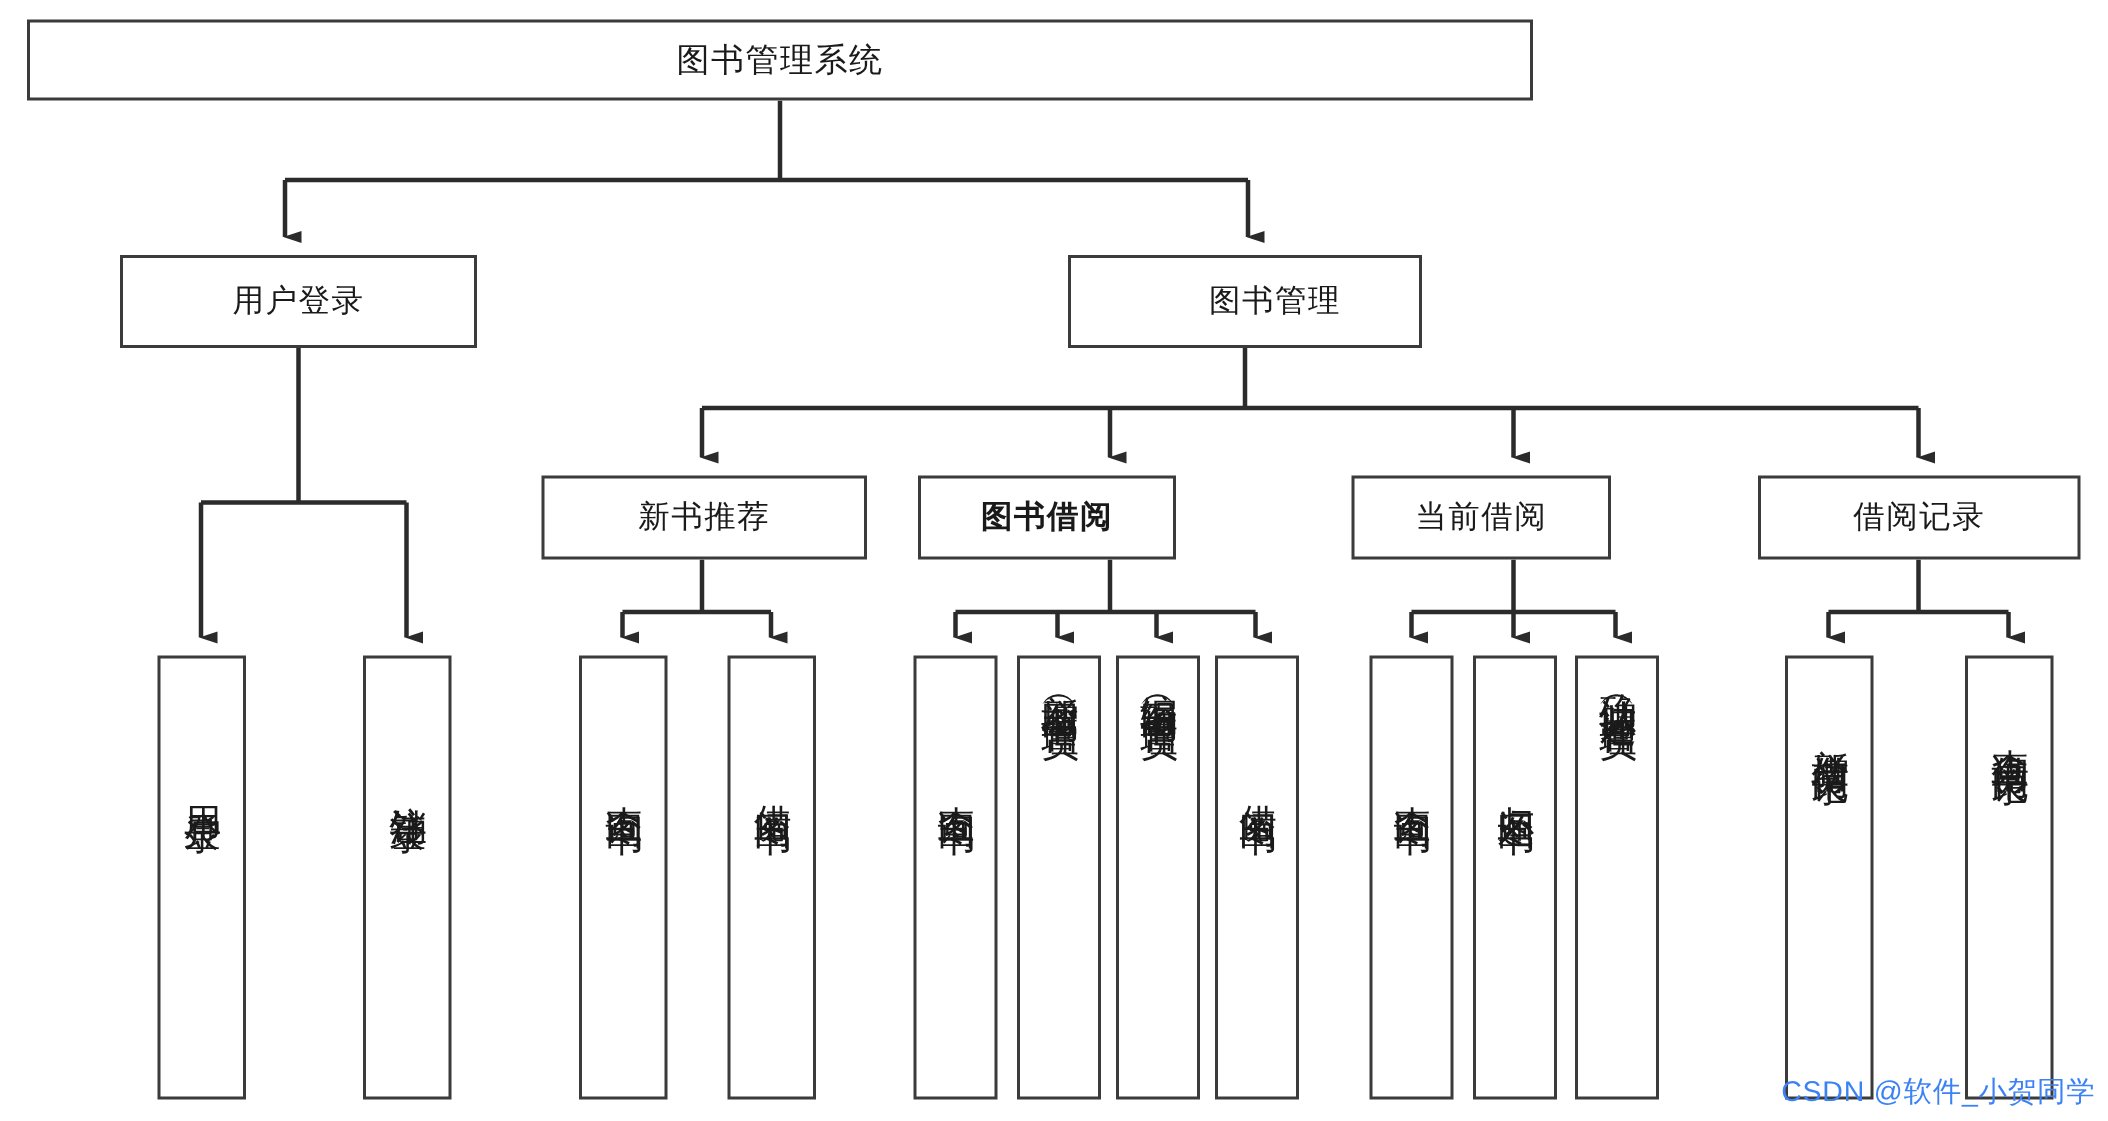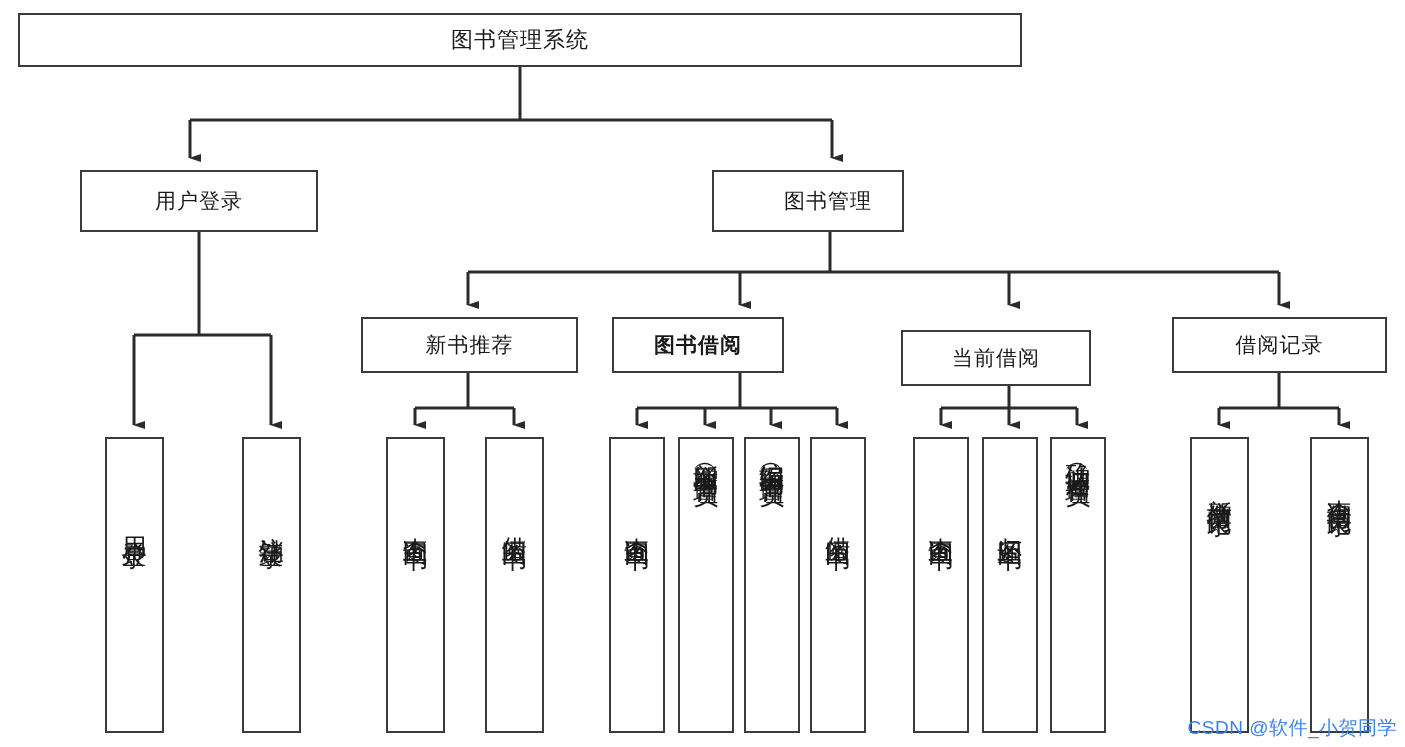--- a/index.html
+++ b/index.html
@@ -134,31 +134,31 @@
     </g>
   </svg>
 
   <div class="node h-node root" style="left:18px; top:13px; width:1004px; height:54px;">
     <span class="node-label">图书管理系统</span>
   </div>
 
   <div class="node h-node" style="left:80px; top:170px; width:238px; height:62px;">
     <span class="node-label">用户登录</span>
   </div>
-  <div class="node h-node" style="left:712px; top:170px; width:192px; height:62px;padding-left:40px;">
+  <div class="node h-node" style="left:712px; top:170px; width:236px; height:62px;padding-left:40px;">
     <span class="node-label">图书管理</span>
   </div>
 
   <div class="node h-node" style="left:361px; top:317px; width:217px; height:56px;justify-content:center;">
     <span class="node-label">新书推荐</span>
   </div>
   <div class="node h-node" style="left:612px; top:317px; width:172px; height:56px;font-weight:bold;">
     <span class="node-label">图书借阅</span>
   </div>
-  <div class="node h-node" style="left:901px; top:317px; width:190px; height:56px;margin-top:13px;">
+  <div class="node h-node" style="left:901px; top:317px; width:173px; height:56px;">
     <span class="node-label">当前借阅</span>
   </div>
   <div class="node h-node" style="left:1172px; top:317px; width:215px; height:56px;">
     <span class="node-label">借阅记录</span>
   </div>
 
   <div class="node v-node pad-top" style="left:105px; top:437px; width:59px; height:296px;">
     <span class="node-label">用户登录</span>
   </div>
   <div class="node v-node pad-top" style="left:242px; top:437px; width:59px; height:296px;">

